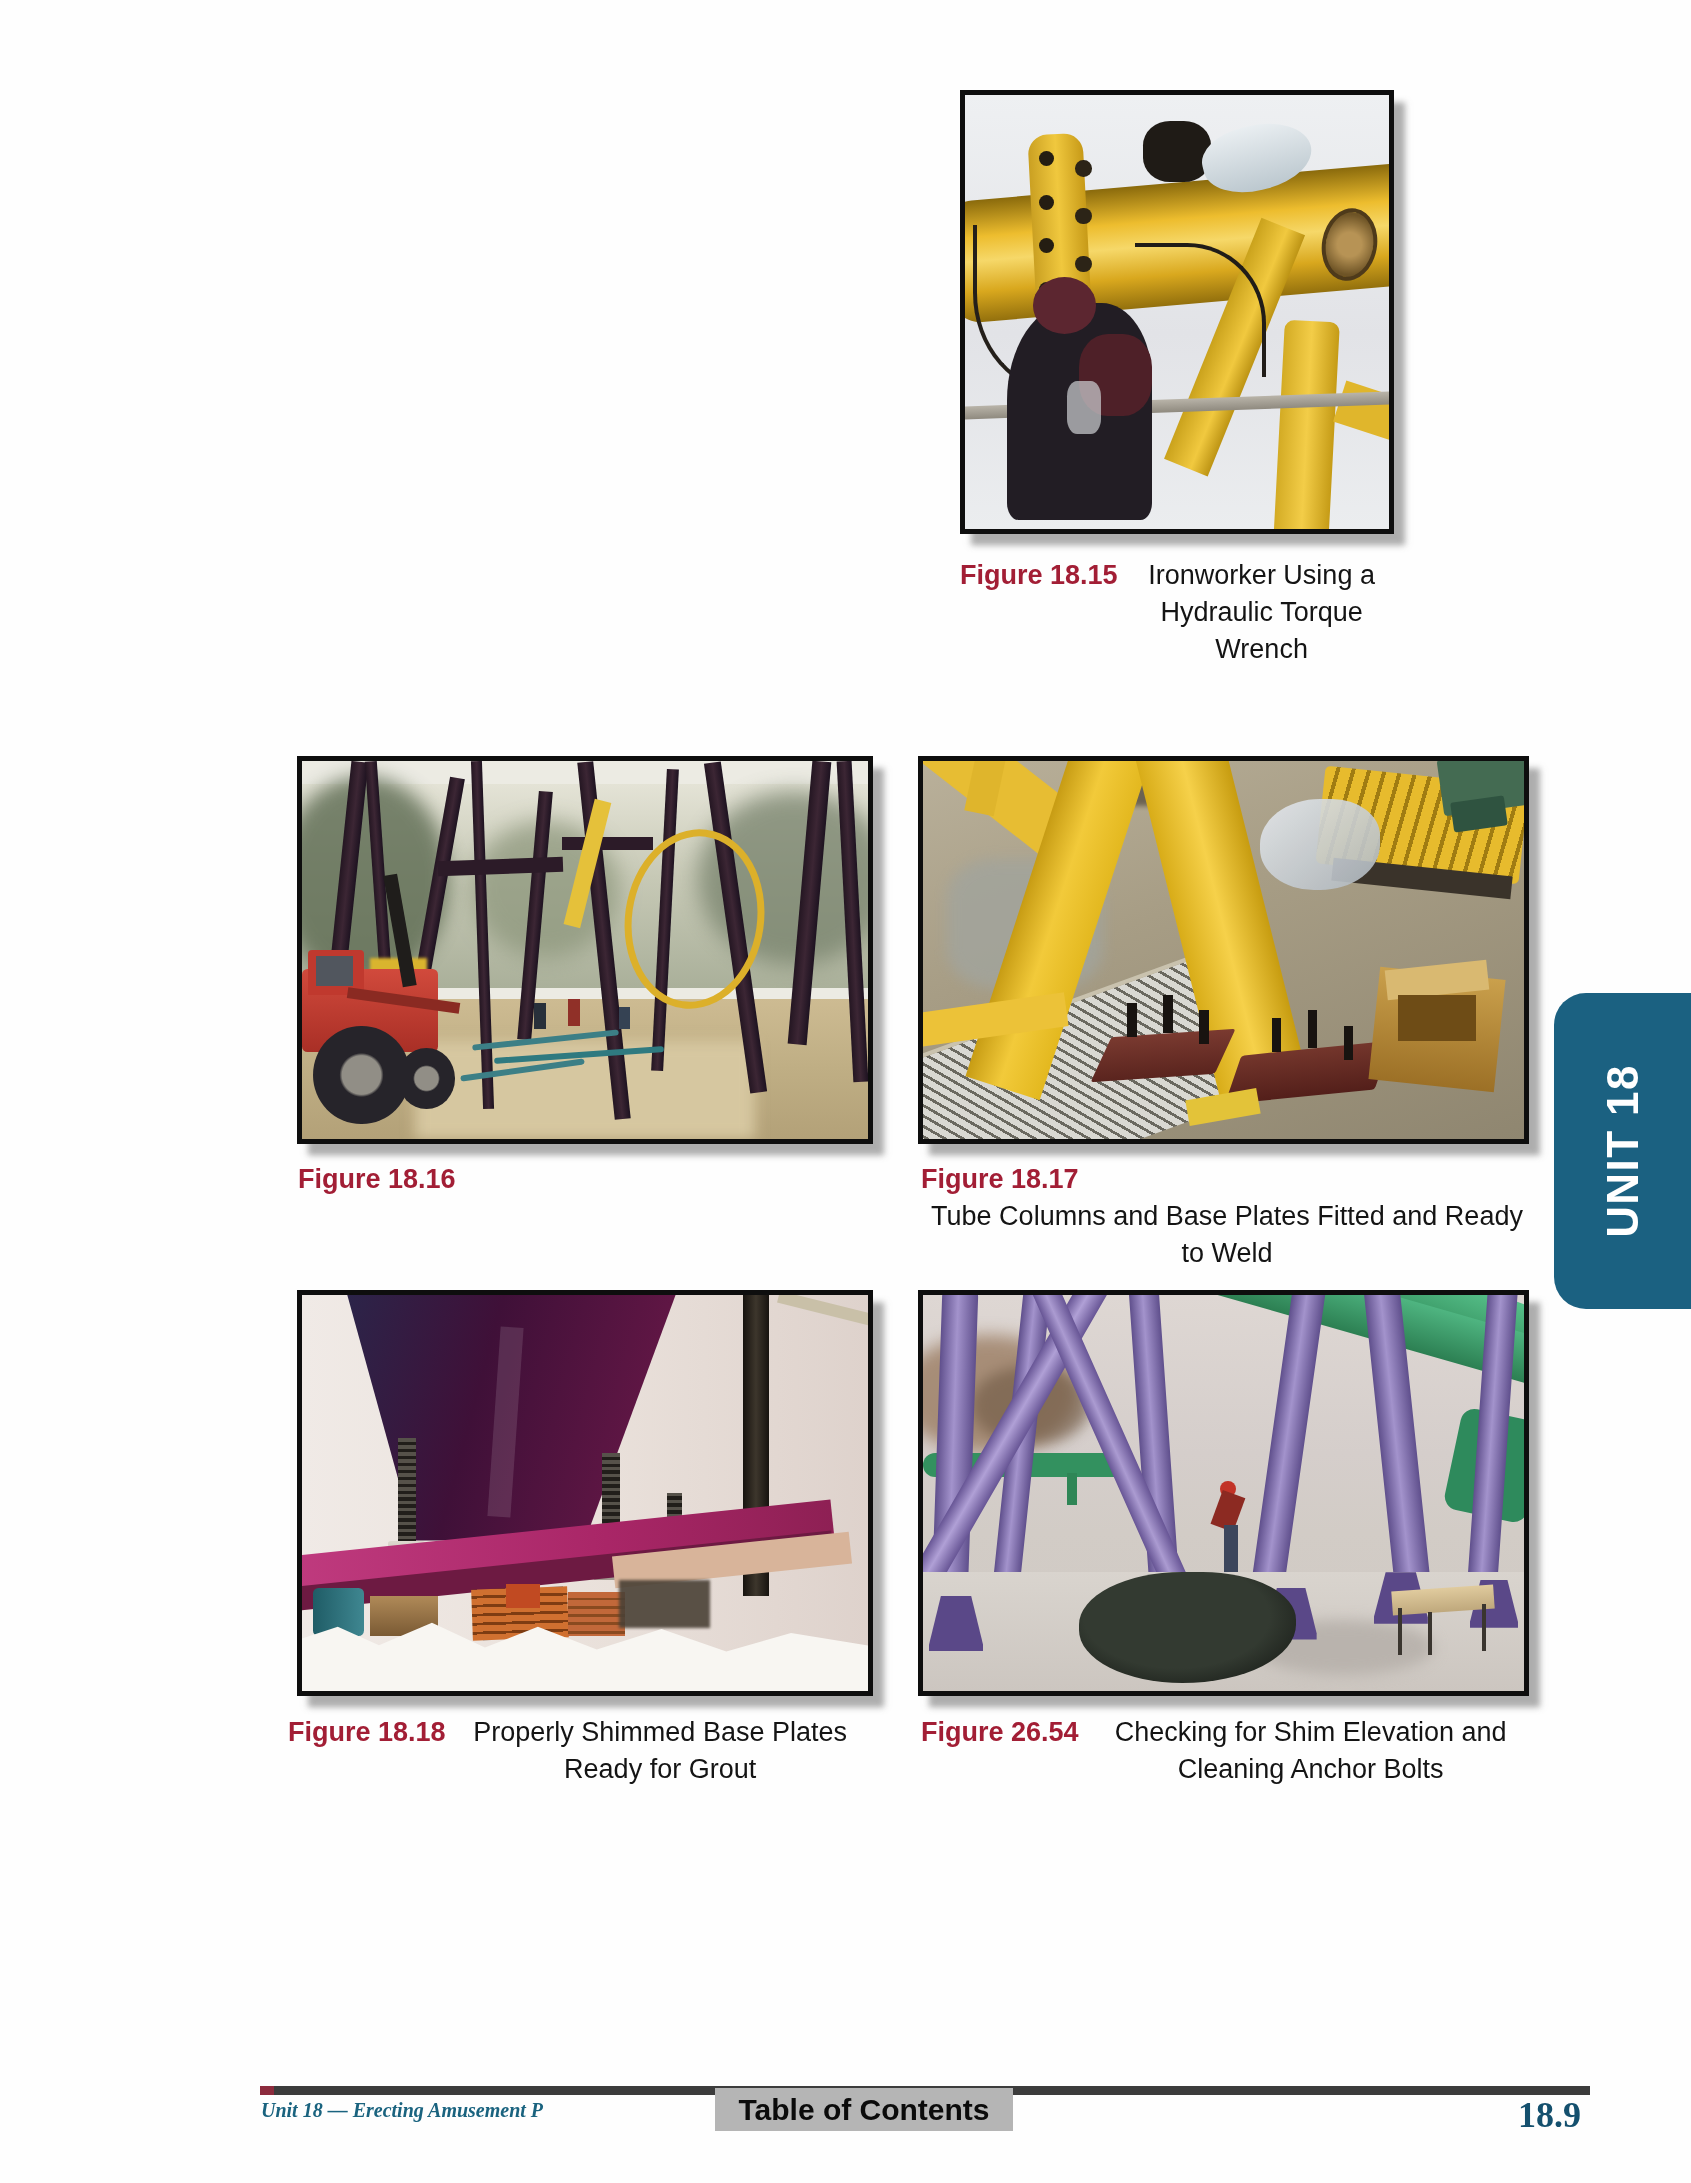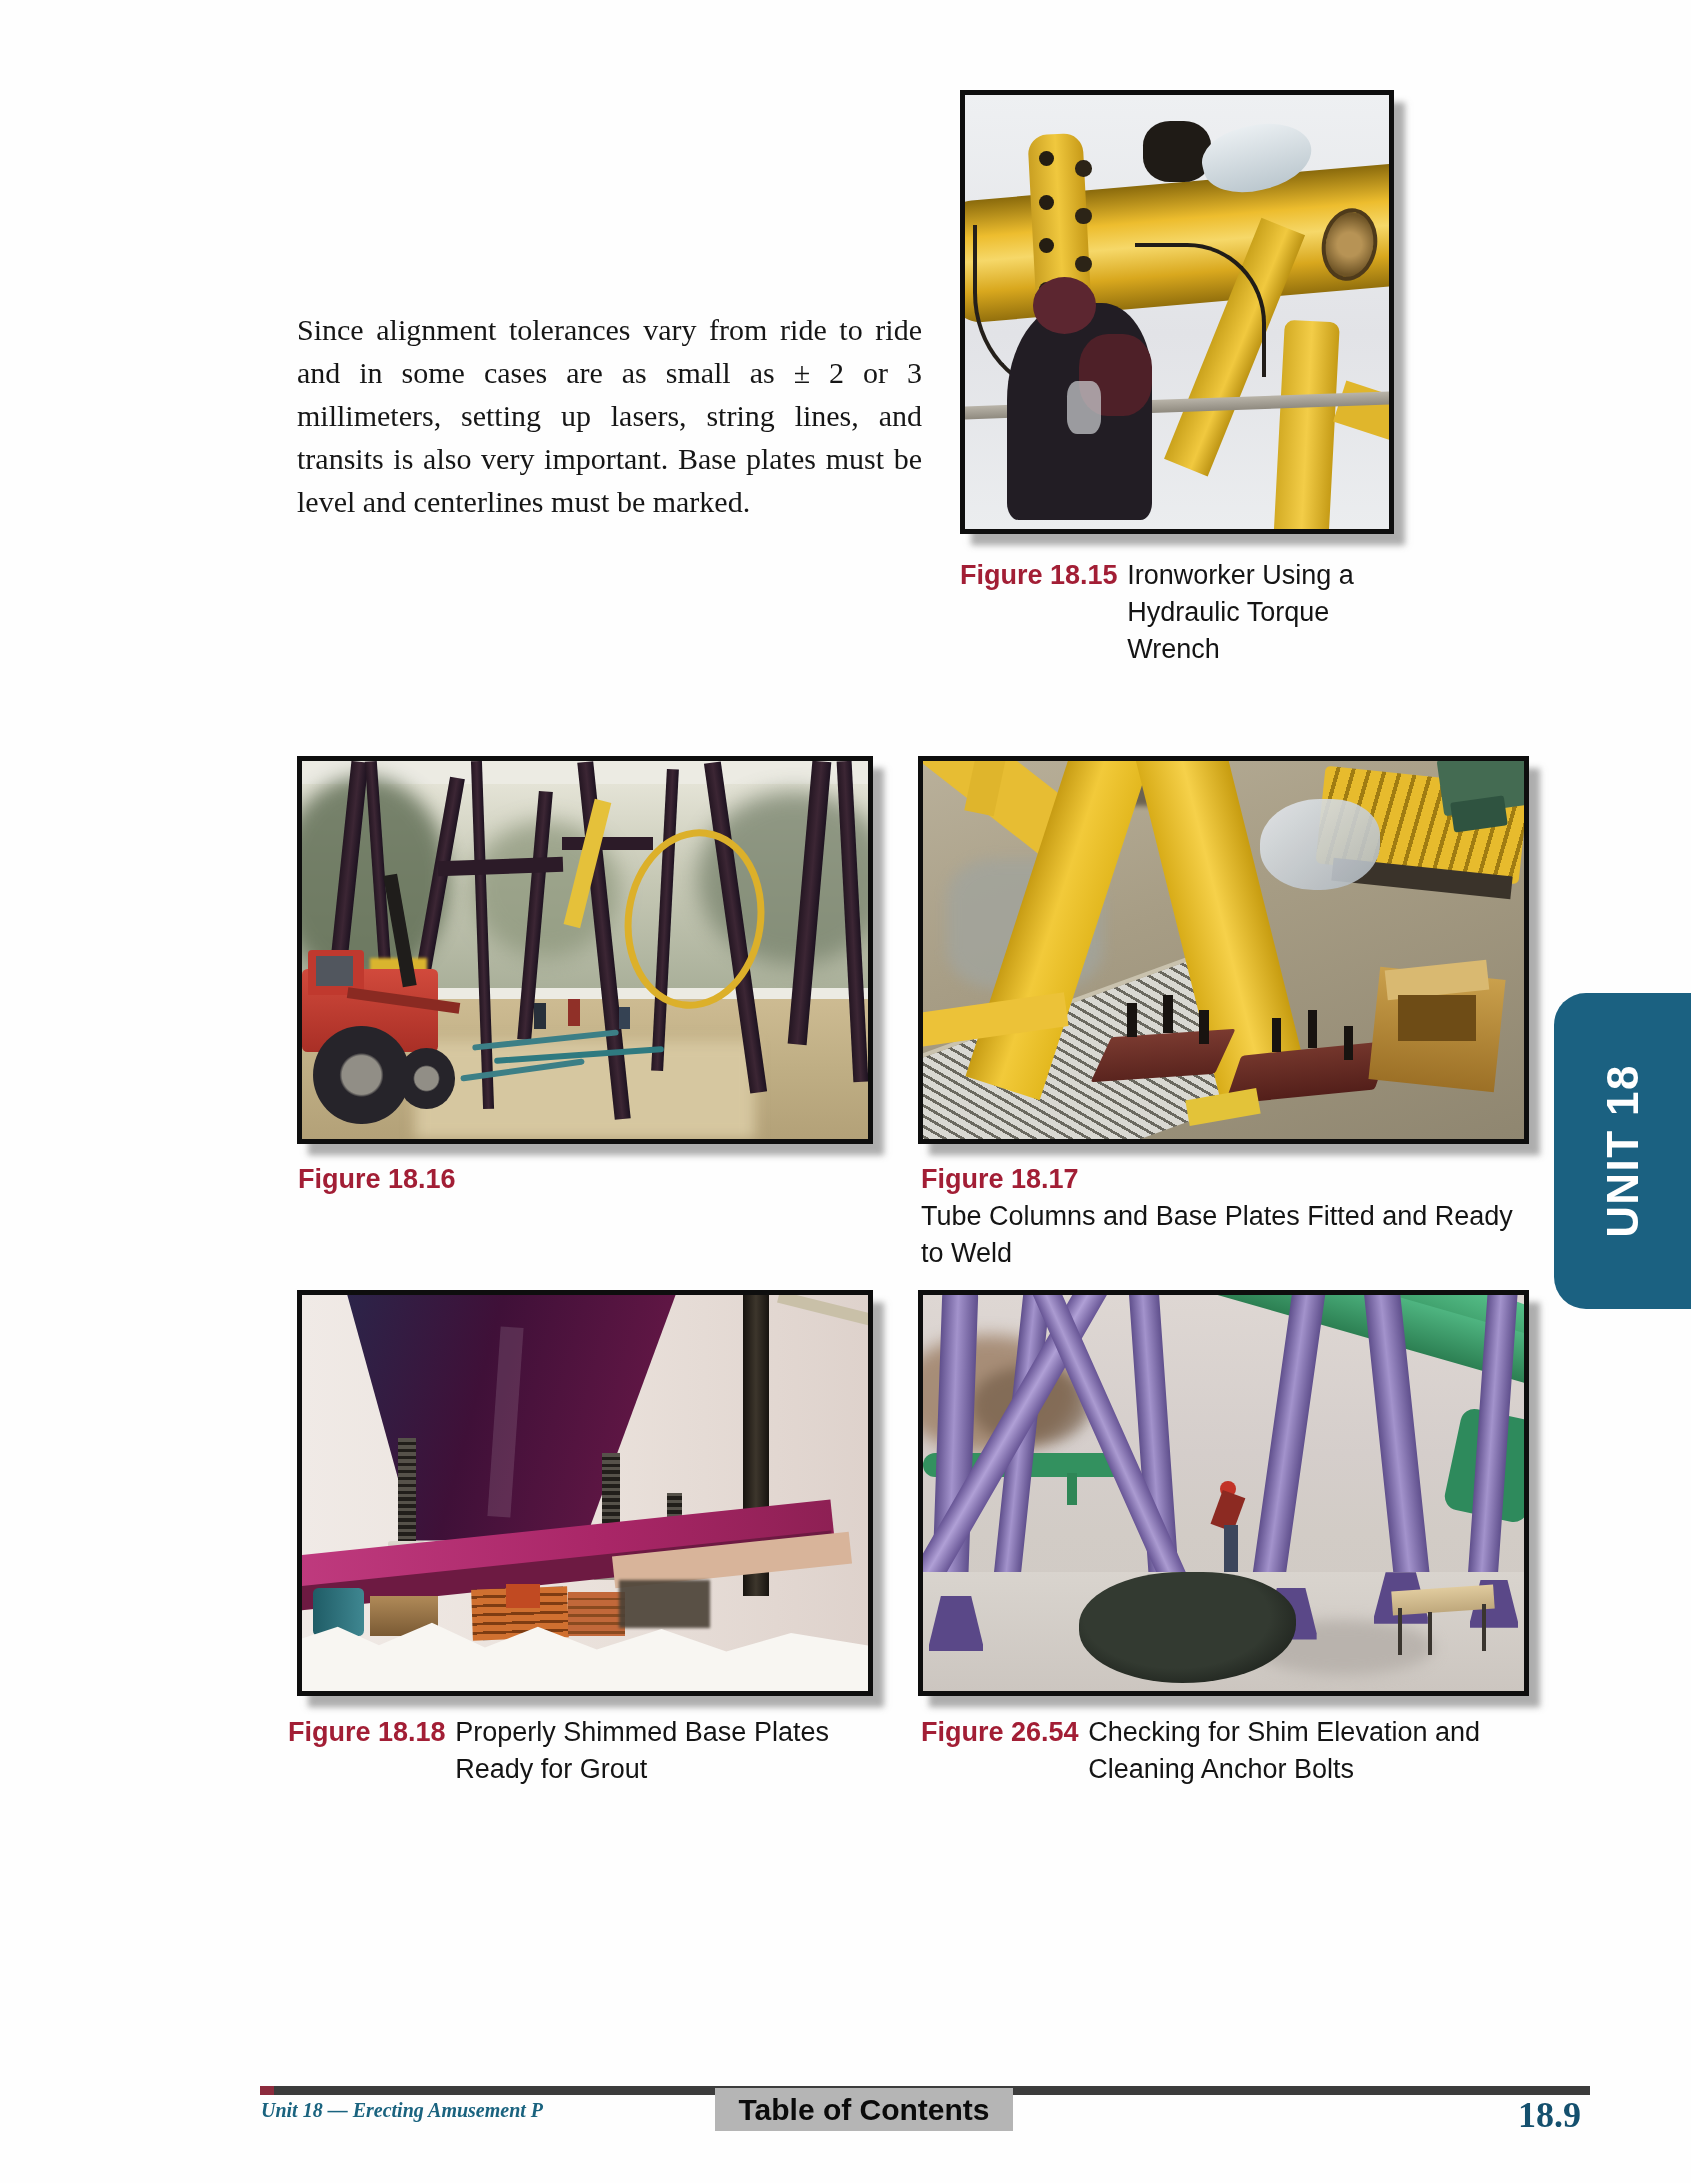--- a/index.html
+++ b/index.html
@@ -10,21 +10,21 @@
             font-size:30px;line-height:43px;color:#161616;text-align:justify;}
   .bodytext em{font-style:italic;}
   
   .ph{position:absolute;border:5.5px solid #0e0e0e;overflow:hidden;background:#e9e9e9;
       box-shadow:11px 12.4px 6.2px rgba(105,105,105,.55);}
   .ph i{position:absolute;display:block;}
   
   .cap{position:absolute;display:flex;align-items:flex-start;
        font-family:"Liberation Sans","DejaVu Sans",sans-serif;font-size:27px;line-height:37px;}
   .cap .lab{color:#a21e35;font-weight:bold;white-space:nowrap;margin-right:9.7px;}
-  .cap .txt{flex:1;color:#141414;text-align:left;}
+  .cap .txt{flex:1;color:#141414;text-align:center;}
   .cap .txt.left{text-align:left;}
   
   .unit-tab{position:absolute;left:1554px;top:993px;width:138px;height:316px;
             background:#1b6181;border-radius:32px 0 0 32px;display:flex;
             align-items:center;justify-content:center;}
   .unit-tab span{transform:rotate(-90deg);white-space:nowrap;color:#ffffff;
                  font-family:"Liberation Sans","DejaVu Sans",sans-serif;
                  font-weight:bold;font-size:44px;letter-spacing:1.4px;}
   
   .rule{position:absolute;left:260px;top:2086px;width:1330px;height:9px;background:#3c3c3c;}
@@ -37,21 +37,20 @@
            font-size:30px;color:#0b0b0b;cursor:pointer;}
   .page-num{position:absolute;left:1457px;top:2094px;width:124px;text-align:right;
             font-size:36px;font-weight:bold;color:#14506e;}
 </style>
 </head>
 <body>
 
 <div class="page">
 
 
-  <p class="bodytext" style="top:308px;"><span>Since alignment tolerances vary from ride to ride and in some cases are as small as ± 2 or 3 millimeters, setting up lasers, string lines, and transits is also very important. Base plates must be level and centerlines must be marked.</span></p>
 
 
   <div class="ph" style="left:960px;top:90px;width:424px;height:434px;">
     <i style="left:0;top:0;width:100%;height:100%;background:linear-gradient(180deg,#eef0f2,#e2e3e7 55%,#ebedef);"></i>
     <i style="left:-4%;top:20%;width:112%;height:28%;border-radius:28px;transform:rotate(-5deg);background:linear-gradient(180deg,#8a6a0c,#edbd2e 30%,#f6d869 50%,#d9a81e 75%,#93700d);"></i>
     <i style="left:16%;top:9%;width:13%;height:50%;border-radius:19.3px;transform:rotate(-3deg);background:linear-gradient(90deg,#caa022,#f0c83e 50%,#c79a18);"></i>
     <i style="left:17.5%;top:13%;width:15px;height:15px;border-radius:50%;background:#241d12;"></i>
     <i style="left:17.5%;top:23%;width:15px;height:15px;border-radius:50%;background:#241d12;"></i>
     <i style="left:17.5%;top:33%;width:15px;height:15px;border-radius:50%;background:#241d12;"></i>
     <i style="left:17.5%;top:43%;width:15px;height:15px;border-radius:50%;background:#241d12;"></i>

